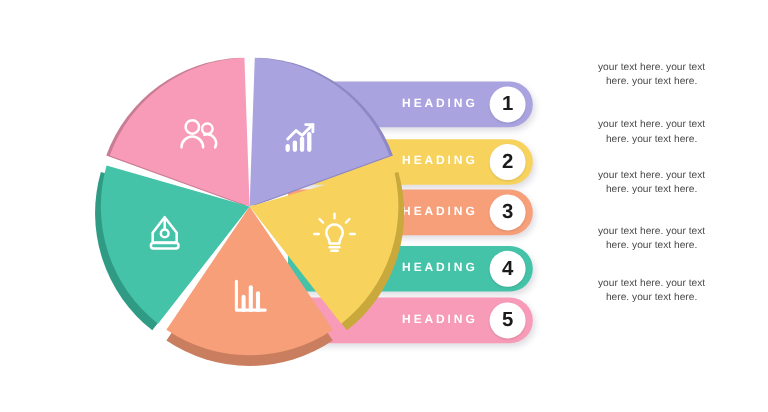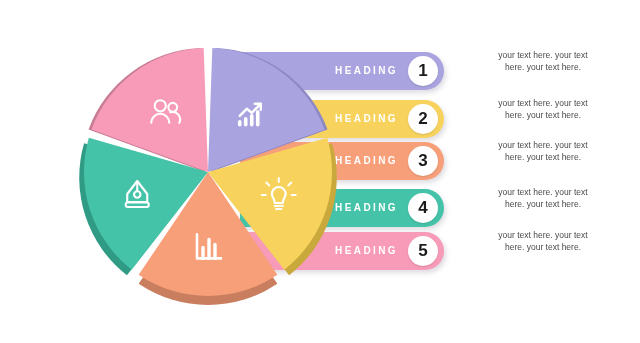--- a/index.html
+++ b/index.html
@@ -42,21 +42,21 @@
     z-index: 2;
   }
   .row {
     position: absolute;
     height: 38px;
     left: 240px;
   }
   .bar {
     position: absolute;
     left: 0;
-    top: 0;
+    top: 16px;
     height: 38px;
     width: 204px;
     border-radius: 0 19px 19px 0;
     box-shadow: 2px 3px 5px rgba(90, 80, 110, 0.20);
   }
   .bar-label {
     position: absolute;
     right: 46px;
     top: 0;
     height: 38px;

